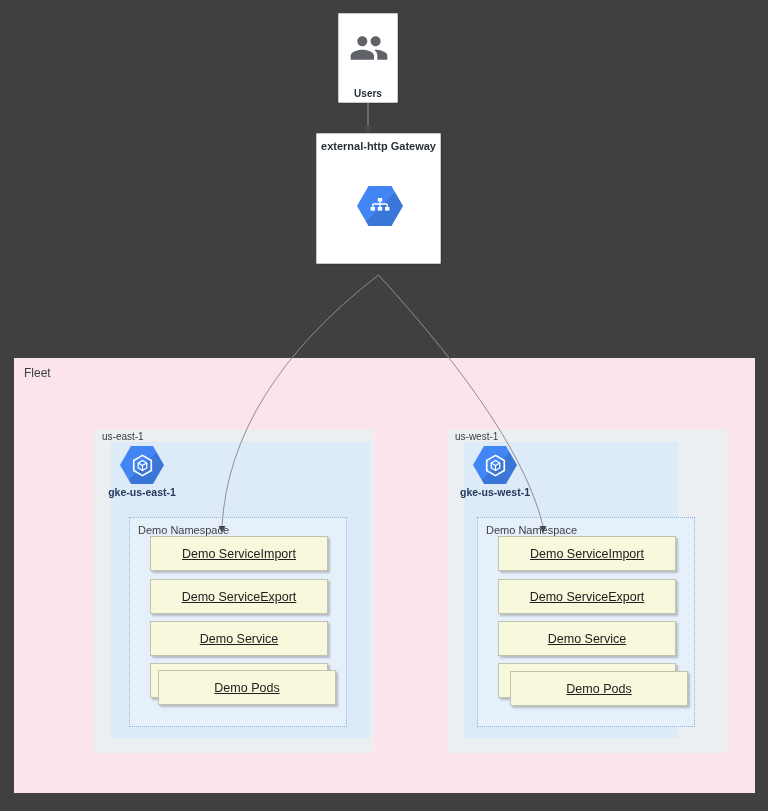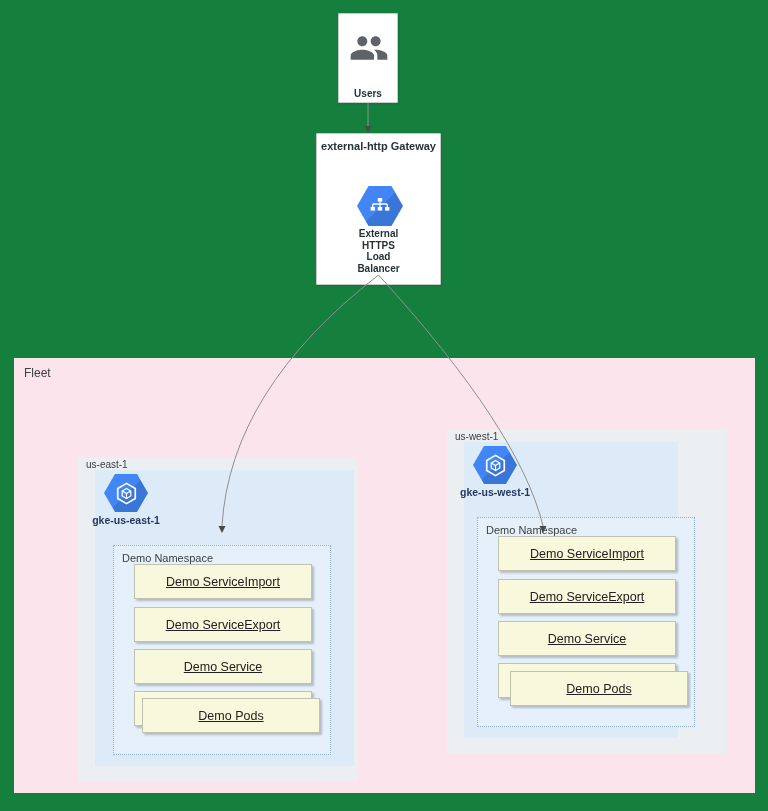--- a/index.html
+++ b/index.html
@@ -5,46 +5,46 @@
   :root{
     --fleet-bg:#fce4ec; --region-bg:#eceff1; --zone-bg:#ddeaf8;
     --namespace-bg:#e6f0fb; --namespace-border:#8fb3e0;
     --node-bg:#f8f8dc; --node-border:#c2c2b0;
     --hexagon-blue:#4285f4; --hexagon-blue-dark:#3a76d8;
     --connector:#8f8f8f; --icon-gray:#5f6368;
   }
   *{box-sizing:border-box; margin:0; padding:0;}
   html,body{background:#fff;}
   body{font-family:"Liberation Sans", sans-serif; color:#212121;}
-  #canvas{position:relative; width:768px; height:811px; background:#15803d; overflow:hidden;}
+  #canvas{position:relative; width:768px; height:811px; background:#404040; overflow:hidden;}
 
   
   .white-box{position:absolute; background:#fff; border:1px solid #c9c9c9; border-radius:1px;
              box-shadow:1px 1px 2px rgba(0,0,0,0.12);}
   #users-box{left:338px; top:13px; width:60px; height:90px;}
   #users-box svg{position:absolute; left:10px; top:14px;}
   .users-label{position:absolute; left:0; top:74px; width:100%; text-align:center;
                font-size:10px; font-weight:bold; color:#263238;}
-  #gateway-box{left:316px; top:133px; width:125px; height:152px;}
+  #gateway-box{left:316px; top:133px; width:125px; height:131px;}
   .gw-title{position:absolute; top:6px; width:100%; text-align:center;
             font-size:11px; font-weight:bold; color:#263238;}
   .hex{clip-path:polygon(25% 0,75% 0,100% 50%,75% 100%,25% 100%,0 50%);
        background:linear-gradient(135deg, var(--hexagon-blue) 52%, var(--hexagon-blue-dark) 52%);
        display:flex; align-items:center; justify-content:center; position:absolute;}
   #lb-hex{left:40px; top:52px; width:46px; height:40px;}
   .lb-label{position:absolute; top:94px; width:100%; text-align:center; white-space:pre-line;
             font-size:10px; font-weight:bold; line-height:11.5px; color:#263238;}
 
   
   #fleet{position:absolute; left:14px; top:358px; width:741px; height:435px; background:var(--fleet-bg);padding-left:44px;}
   .fleet-label{position:absolute; left:10px; top:8px; font-size:12px; color:#3c4043;}
 
   
   .region{position:absolute; top:71px; width:280px; height:324px; background:var(--region-bg);}
-  #region-east{left:64px;margin-top:28px;}
+  #region-east{left:80px;}
   #region-west{left:389px;margin-left:44px;}
   .region-label{position:absolute; left:8px; top:2px; font-size:10px; color:#3c4043;}
   .zone{position:absolute; left:17px; top:13px; height:296px; background:var(--zone-bg);}
   #zone-east{width:259px;} #zone-west{width:214px;}
   .gke-hex{left:9px; top:4px; width:44px; height:38px;}
   .cluster-label{position:absolute; left:-24px; top:44px; width:110px; text-align:center;
                  font-size:10.5px; font-weight:bold; color:#24395e;}
   .namespace{position:absolute; top:75px; width:218px; height:210px; background:var(--namespace-bg);
              border:1px dotted var(--namespace-border);}
   #ns-east{left:18px;} #ns-west{left:13px;}
@@ -76,24 +76,20 @@
     <div class="gw-title">external-http Gateway</div>
     <div class="hex" id="lb-hex">
       <svg width="24" height="24" viewBox="0 0 24 24">
         <rect x="9.8" y="4" width="4.4" height="3.6" fill="#fff"></rect>
         <path d="M12 7.6 V10 M4.8 10 H19.2 M4.8 10 V13 M12 10 V13 M19.2 10 V13" stroke="#fff" stroke-width="1.3" fill="none"></path>
         <rect x="2.6" y="13" width="4.4" height="3.6" fill="#fff"></rect>
         <rect x="9.8" y="13" width="4.4" height="3.6" fill="#fff"></rect>
         <rect x="17" y="13" width="4.4" height="3.6" fill="#fff"></rect>
       </svg>
     </div>
-    <div class="lb-label">External
-HTTPS
-Load
-Balancer</div>
   </div>
 
   <div id="fleet">
     <div class="fleet-label">Fleet</div>
 
     <div class="region" id="region-east">
       <div class="region-label">us-east-1</div>
       <div class="zone" id="zone-east">
         <div class="hex gke-hex">
           <svg width="27" height="27" viewBox="0 0 24 24">

